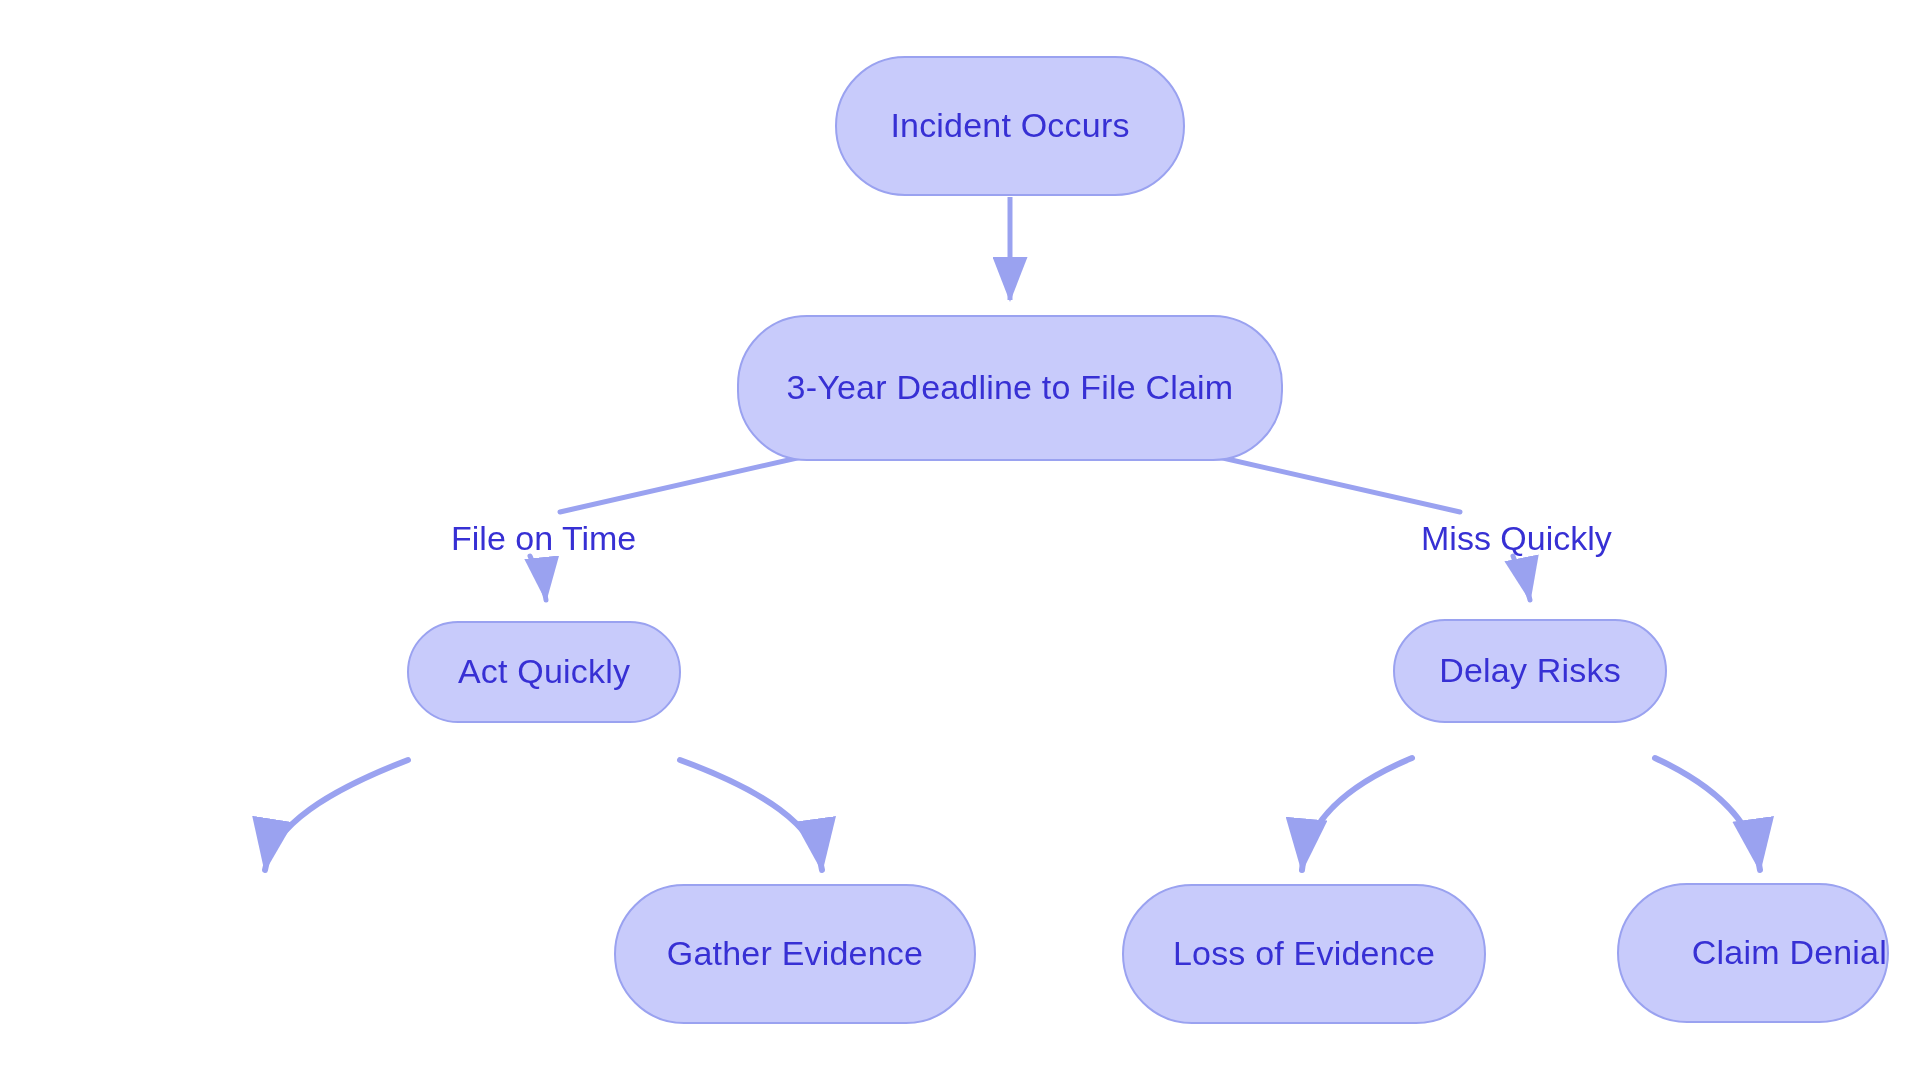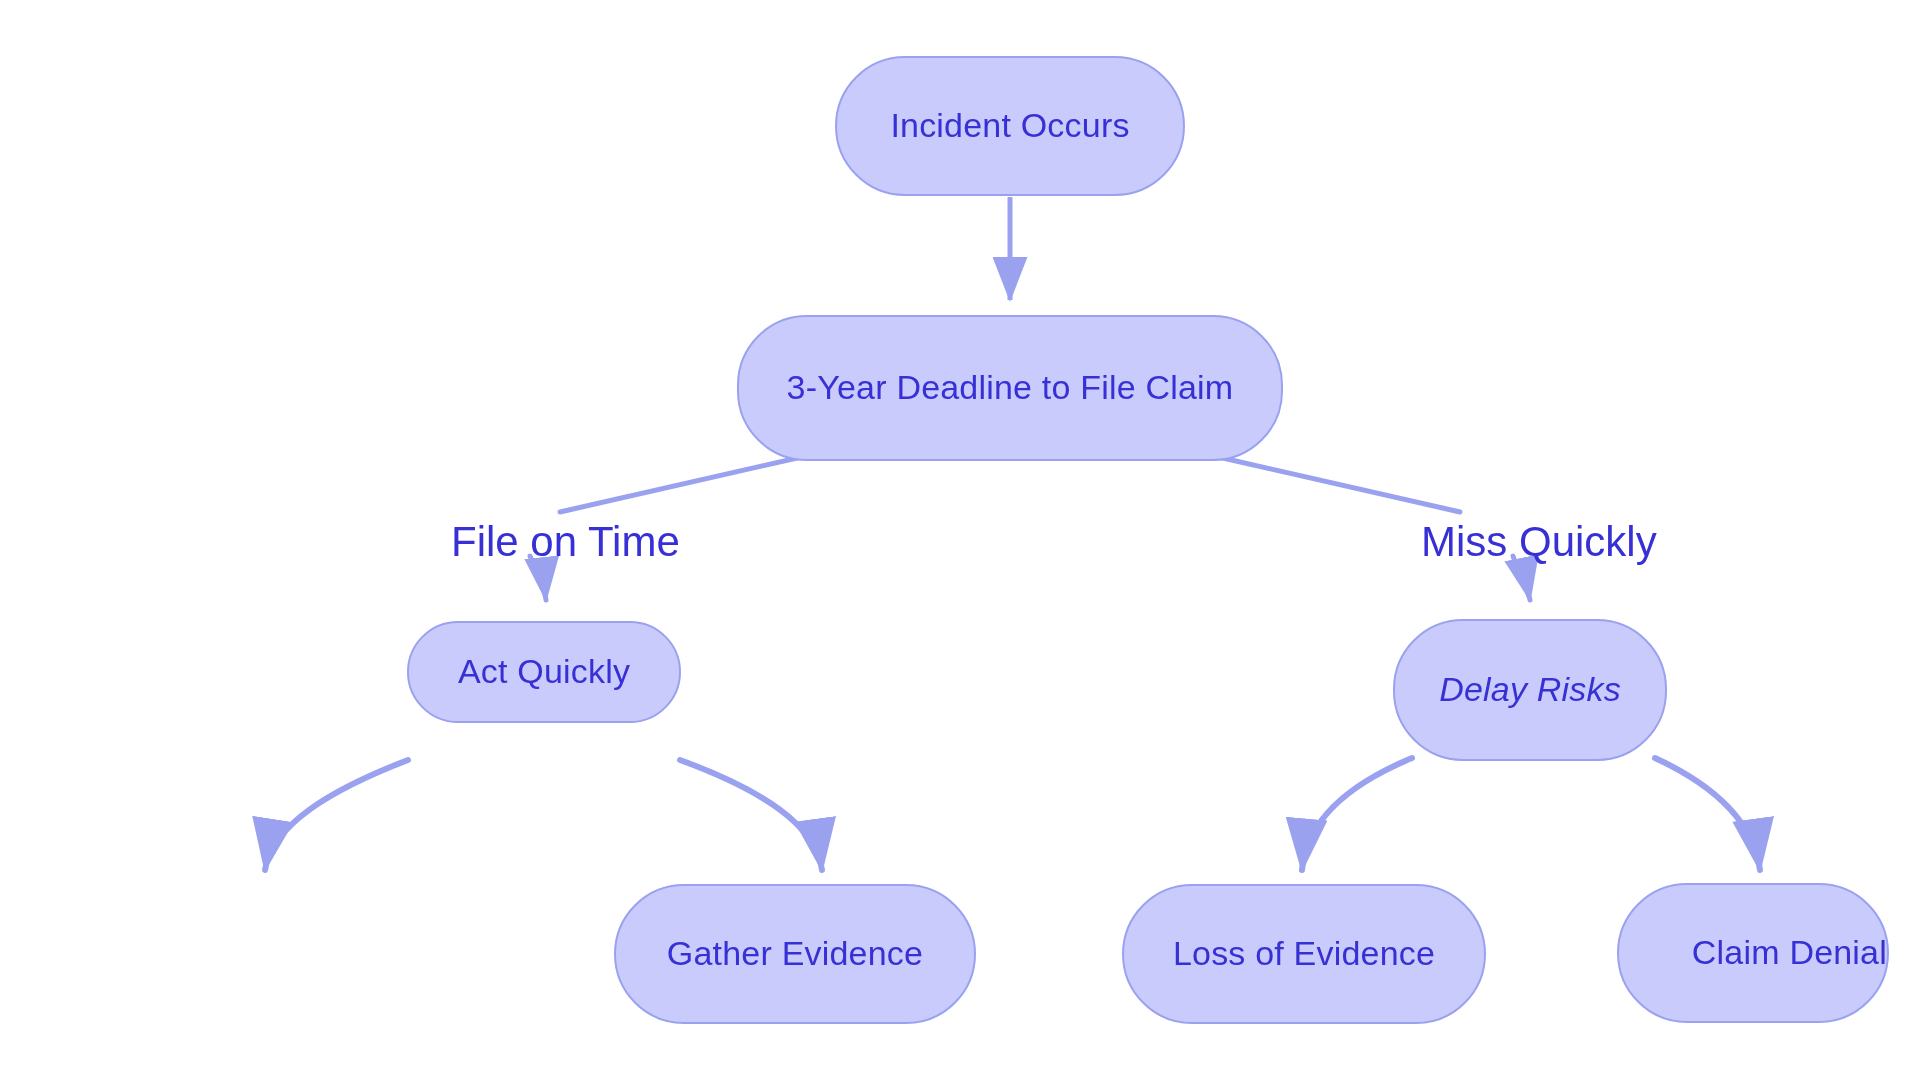--- a/index.html
+++ b/index.html
@@ -43,21 +43,21 @@
   }
   .node-label {
     font-size: 34px;
     font-weight: 400;
     letter-spacing: 0.2px;
     color: #3730d4;
   }
   .edge-label {
     position: absolute;
     color: #3730d4;
-    font-size: 42px;
+    font-size: 34px;
     font-weight: 400;
     white-space: nowrap;
     background: transparent;
     line-height: 1;
   }
 </style>
 </head>
 <body>
 
 <div id="flowchart-canvas">
@@ -91,21 +91,21 @@
   </div>
 
   <div class="node" id="node-deadline" style="left:737px; top:315px; width:546px; height:146px;">
     <span class="node-label">3-Year Deadline to File Claim</span>
   </div>
 
   <div class="node" id="node-act-quickly" style="left:407px; top:621px; width:274px; height:102px;">
     <span class="node-label">Act Quickly</span>
   </div>
 
-  <div class="node" id="node-delay-risks" style="left:1393px; top:619px; width:274px; height:142px;font-style:italic;">
+  <div class="node" id="node-delay-risks" style="left:1393px; top:619px; width:274px; height:104px;">
     <span class="node-label">Delay Risks</span>
   </div>
 
 
   <div class="node" id="node-gather-evidence" style="left:614px; top:884px; width:362px; height:140px;">
     <span class="node-label">Gather Evidence</span>
   </div>
 
   <div class="node" id="node-loss-of-evidence" style="left:1122px; top:884px; width:364px; height:140px;">
     <span class="node-label">Loss of Evidence</span>

